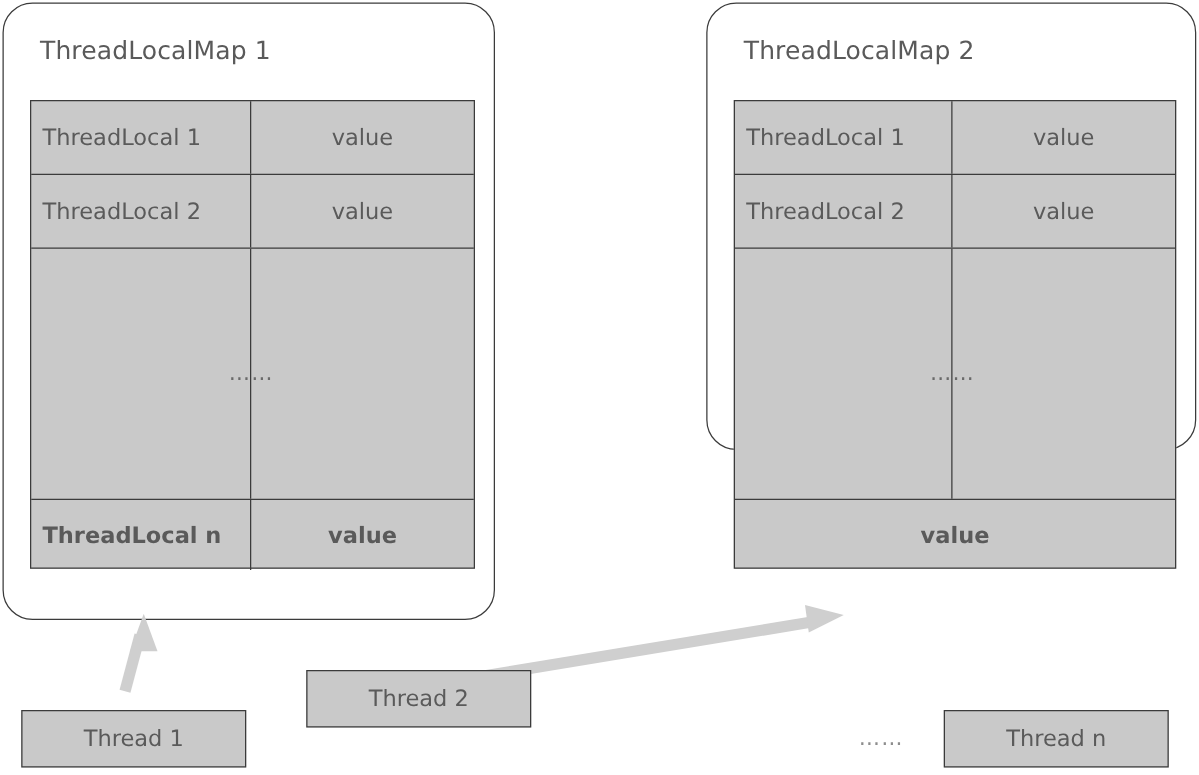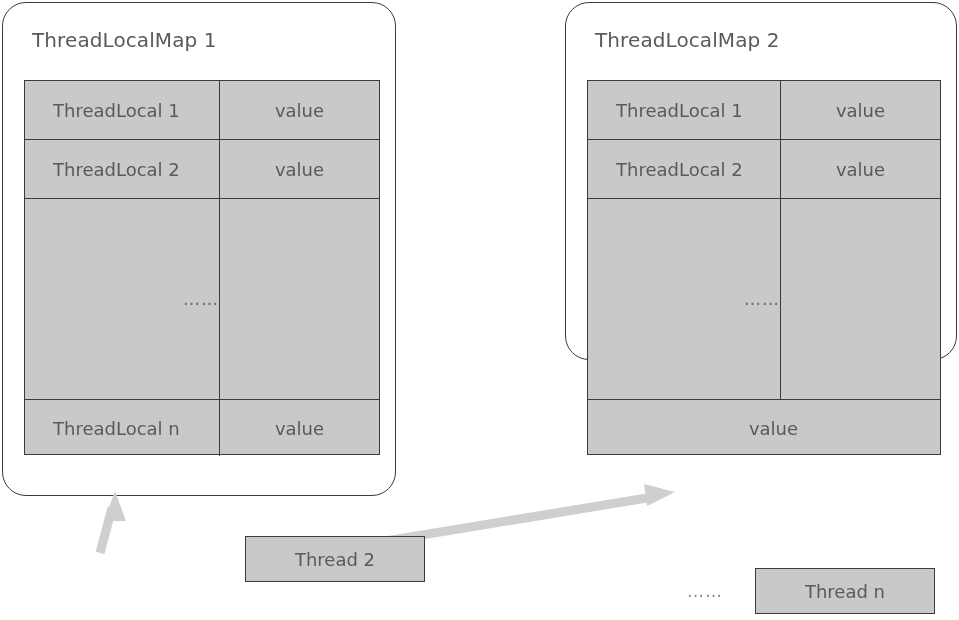--- a/index.html
+++ b/index.html
@@ -55,25 +55,24 @@
     flex-direction: column;
   }
   #map-panel-1 .entry-table { left: 21px; top: 77px; width: 356px; height: 375px; }
   #map-panel-2 .entry-table { left: 21px; top: 77px; width: 354px; height: 375px; }
 
   .entry-row {
     display: flex;
     flex: 0 0 auto;
     border-bottom: 1.6px solid #3b3b3b;
     position: relative;
-    padding-left: 19px;
   }
   .entry-row.row-compact { height: 58px; }
   .entry-row.row-tall    { height: 200px; }
-  .entry-row.row-last    { border-bottom: none; height: 56px; }
+  .entry-row.row-last    { border-bottom: none; height: 56px; font-weight: bold; }
 
   .entry-cell {
     box-sizing: border-box;
     display: flex;
     align-items: center;
     font-size: 18px;
     color: #5a5a5a;
     white-space: nowrap;
   }
   .cell-key {
@@ -223,20 +222,23 @@
       <path d="M 100 553 L 112 508" stroke="#cfcfcf" stroke-width="9" stroke-linecap="butt" fill="none"></path>
       <path d="M 115 491 L 126 521 L 104 521 Z" fill="#cfcfcf"></path>
     </g>
 
     <g>
       <path d="M 331 550 L 653 497" stroke="#cfcfcf" stroke-width="9" stroke-linecap="butt" fill="none"></path>
       <path d="M 675 492 L 647 506 L 644 484 Z" fill="#cfcfcf"></path>
     </g>
   </svg>
 
+  <div class="thread-box" id="thread-box-0">
+    <span>Thread 1</span>
+  </div>
   <div class="thread-box" id="thread-box-1">
     <span>Thread 2</span>
   </div>
   <div class="thread-ellipsis">
     <span>……</span>
   </div>
   <div class="thread-box" id="thread-box-3">
     <span>Thread n</span>
   </div>
 

